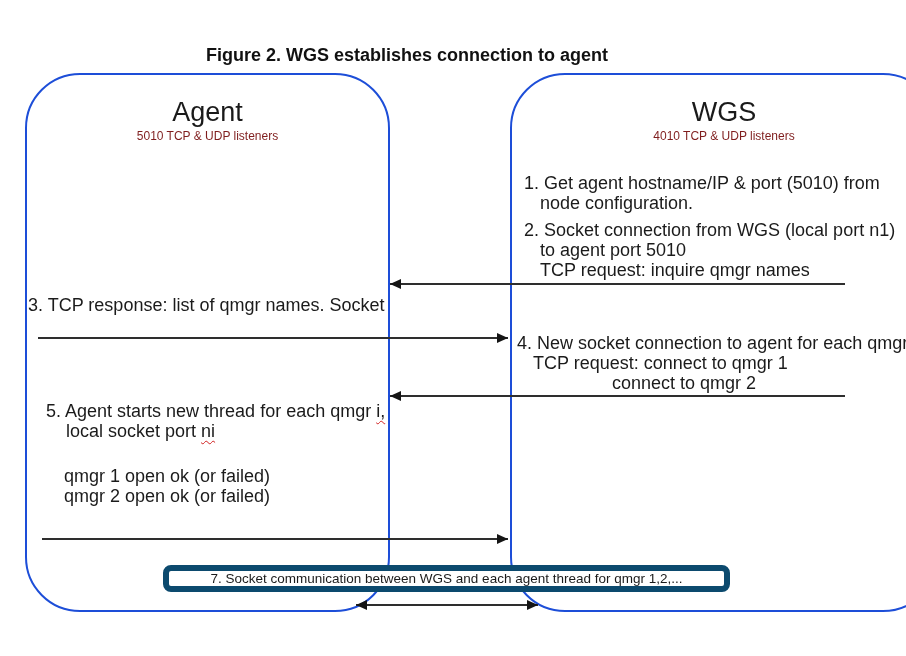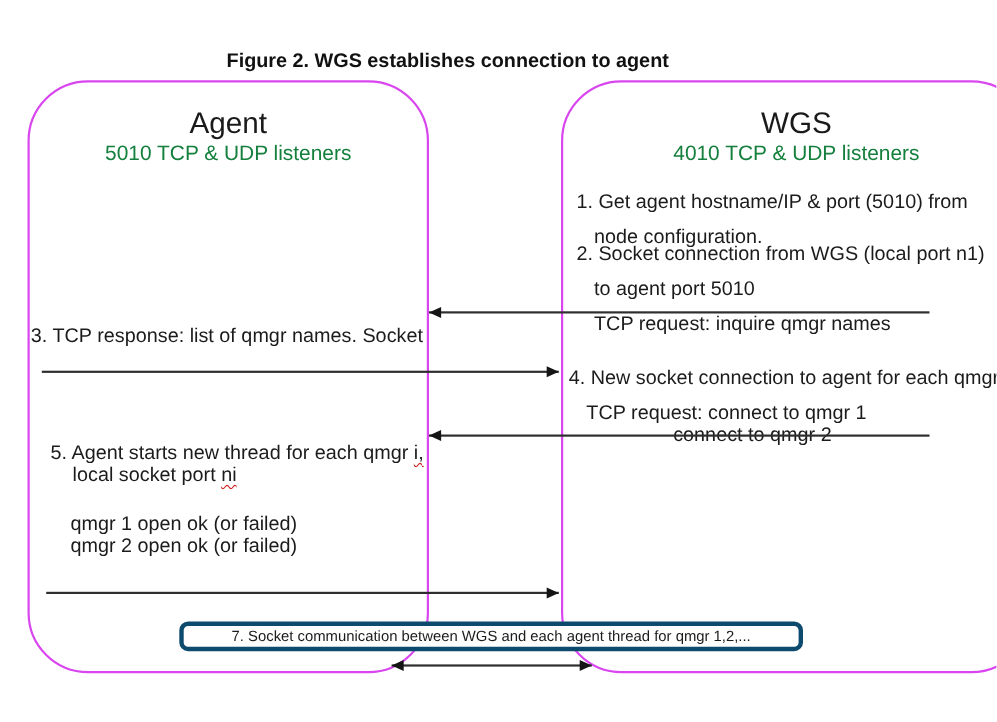--- a/index.html
+++ b/index.html
@@ -5,37 +5,37 @@
   html,body { margin:0; padding:0; background:#ffffff; }
   .canvas {
     position:relative; width:906px; height:656px; overflow:hidden;
     font-family:"Liberation Sans", sans-serif; color:#1b1b1b; background:#ffffff;
   }
   .fig-title {
     position:absolute; left:0; top:20px; width:814px; text-align:center;
     font-size:18px; font-weight:bold; color:#111;margin-top:25px;
   }
   .entity-box {
-    position:absolute; box-sizing:border-box; border:2px solid #d946ef;
+    position:absolute; box-sizing:border-box; border:2px solid #1d4ed8;
     border-radius:55px; background:transparent;
   }
   .agent { left:25px; top:73px; width:365px; height:539px; }
   .wgs   { left:510px; top:73px; width:428px; height:539px; }
   .entity-title { margin-top:22px; text-align:center; font-size:27px; color:#1a1a1a; }
-  .entity-subtitle { margin-top:1px; text-align:center; font-size:19px; color:#15803d; }
+  .entity-subtitle { margin-top:1px; text-align:center; font-size:12px; color:#7f1d1d; }
   .step {
     position:absolute; font-size:18px; line-height:20px; white-space:nowrap; color:#1b1b1b;
   }
   #step1 { left:524px; top:173px; }
   #step2 { left:524px; top:220px; }
   #step3 { left:28px;  top:295px; }
   #step4 { left:517px; top:333px; }
   #step5 { left:46px;  top:401px; }
   #step6 { left:44px;  top:466px; }
-  .ind-sm  { padding-left:16px;margin-top:12px; }
+  .ind-sm  { padding-left:16px; }
   .ind-md  { padding-left:20px; }
   .ind-big { padding-left:95px; }
   .misspell {
     text-decoration: underline wavy #d02020;
     text-decoration-thickness:1px;
     text-underline-offset:3px;
   }
   .arrow { position:absolute; height:2px; background:#2e2e2e; }
   .arrow.head-l::before {
     content:""; position:absolute; left:0; top:-4px; width:0; height:0;
@@ -47,21 +47,21 @@
     border-top:5px solid transparent; border-bottom:5px solid transparent;
     border-left:11px solid #151515;
   }
   #arrow-a { left:390px; top:283px; width:455px; }
   #arrow-b { left:38px;  top:337px; width:470px; }
   #arrow-c { left:390px; top:395px; width:455px; }
   #arrow-d { left:42px;  top:538px; width:466px; }
   #arrow-e { left:356px; top:604px; width:182px; }
   .step7-box {
     position:absolute; left:163px; top:565px; width:567px; height:27px;
-    box-sizing:border-box; border:4px solid #0c4a6e; border-radius:8px;
+    box-sizing:border-box; border:6px solid #0c4a6e; border-radius:8px;
     background:#ffffff; z-index:5;
     display:flex; align-items:center; justify-content:center;
     font-size:13.5px; color:#1b1b1b; white-space:nowrap;
   }
 </style>
 </head>
 <body>
 
 <div class="canvas">
 

